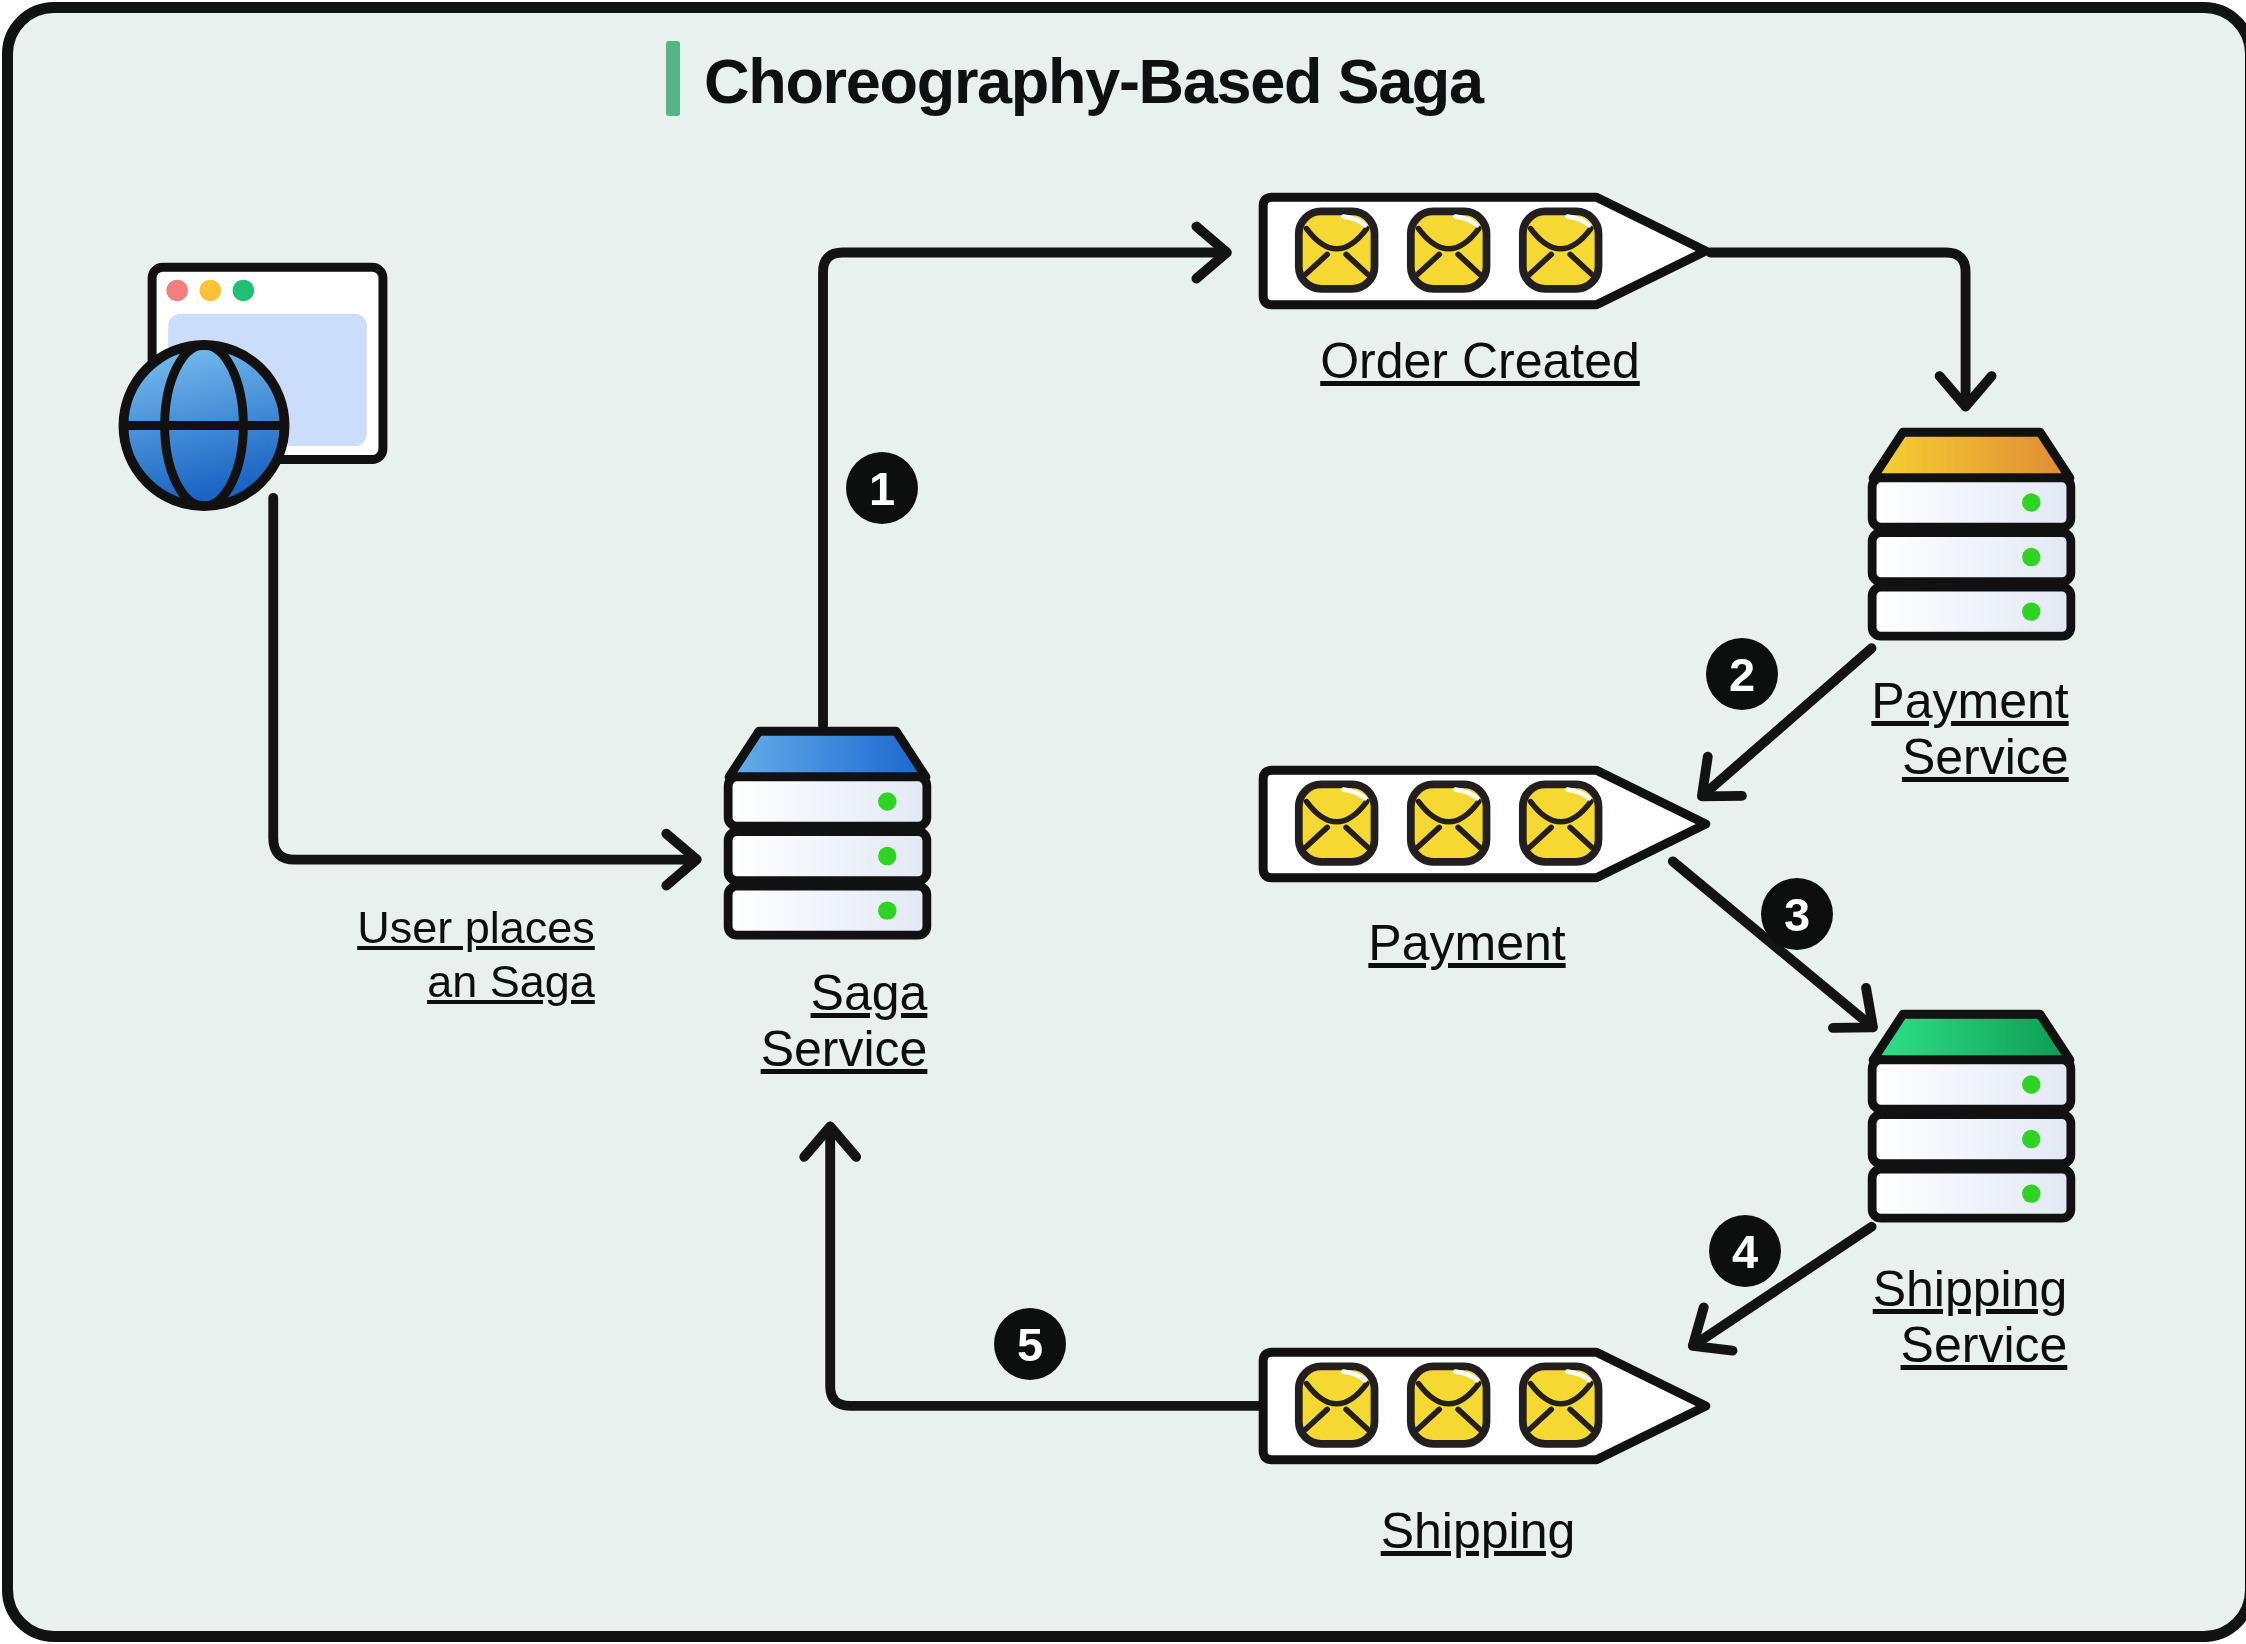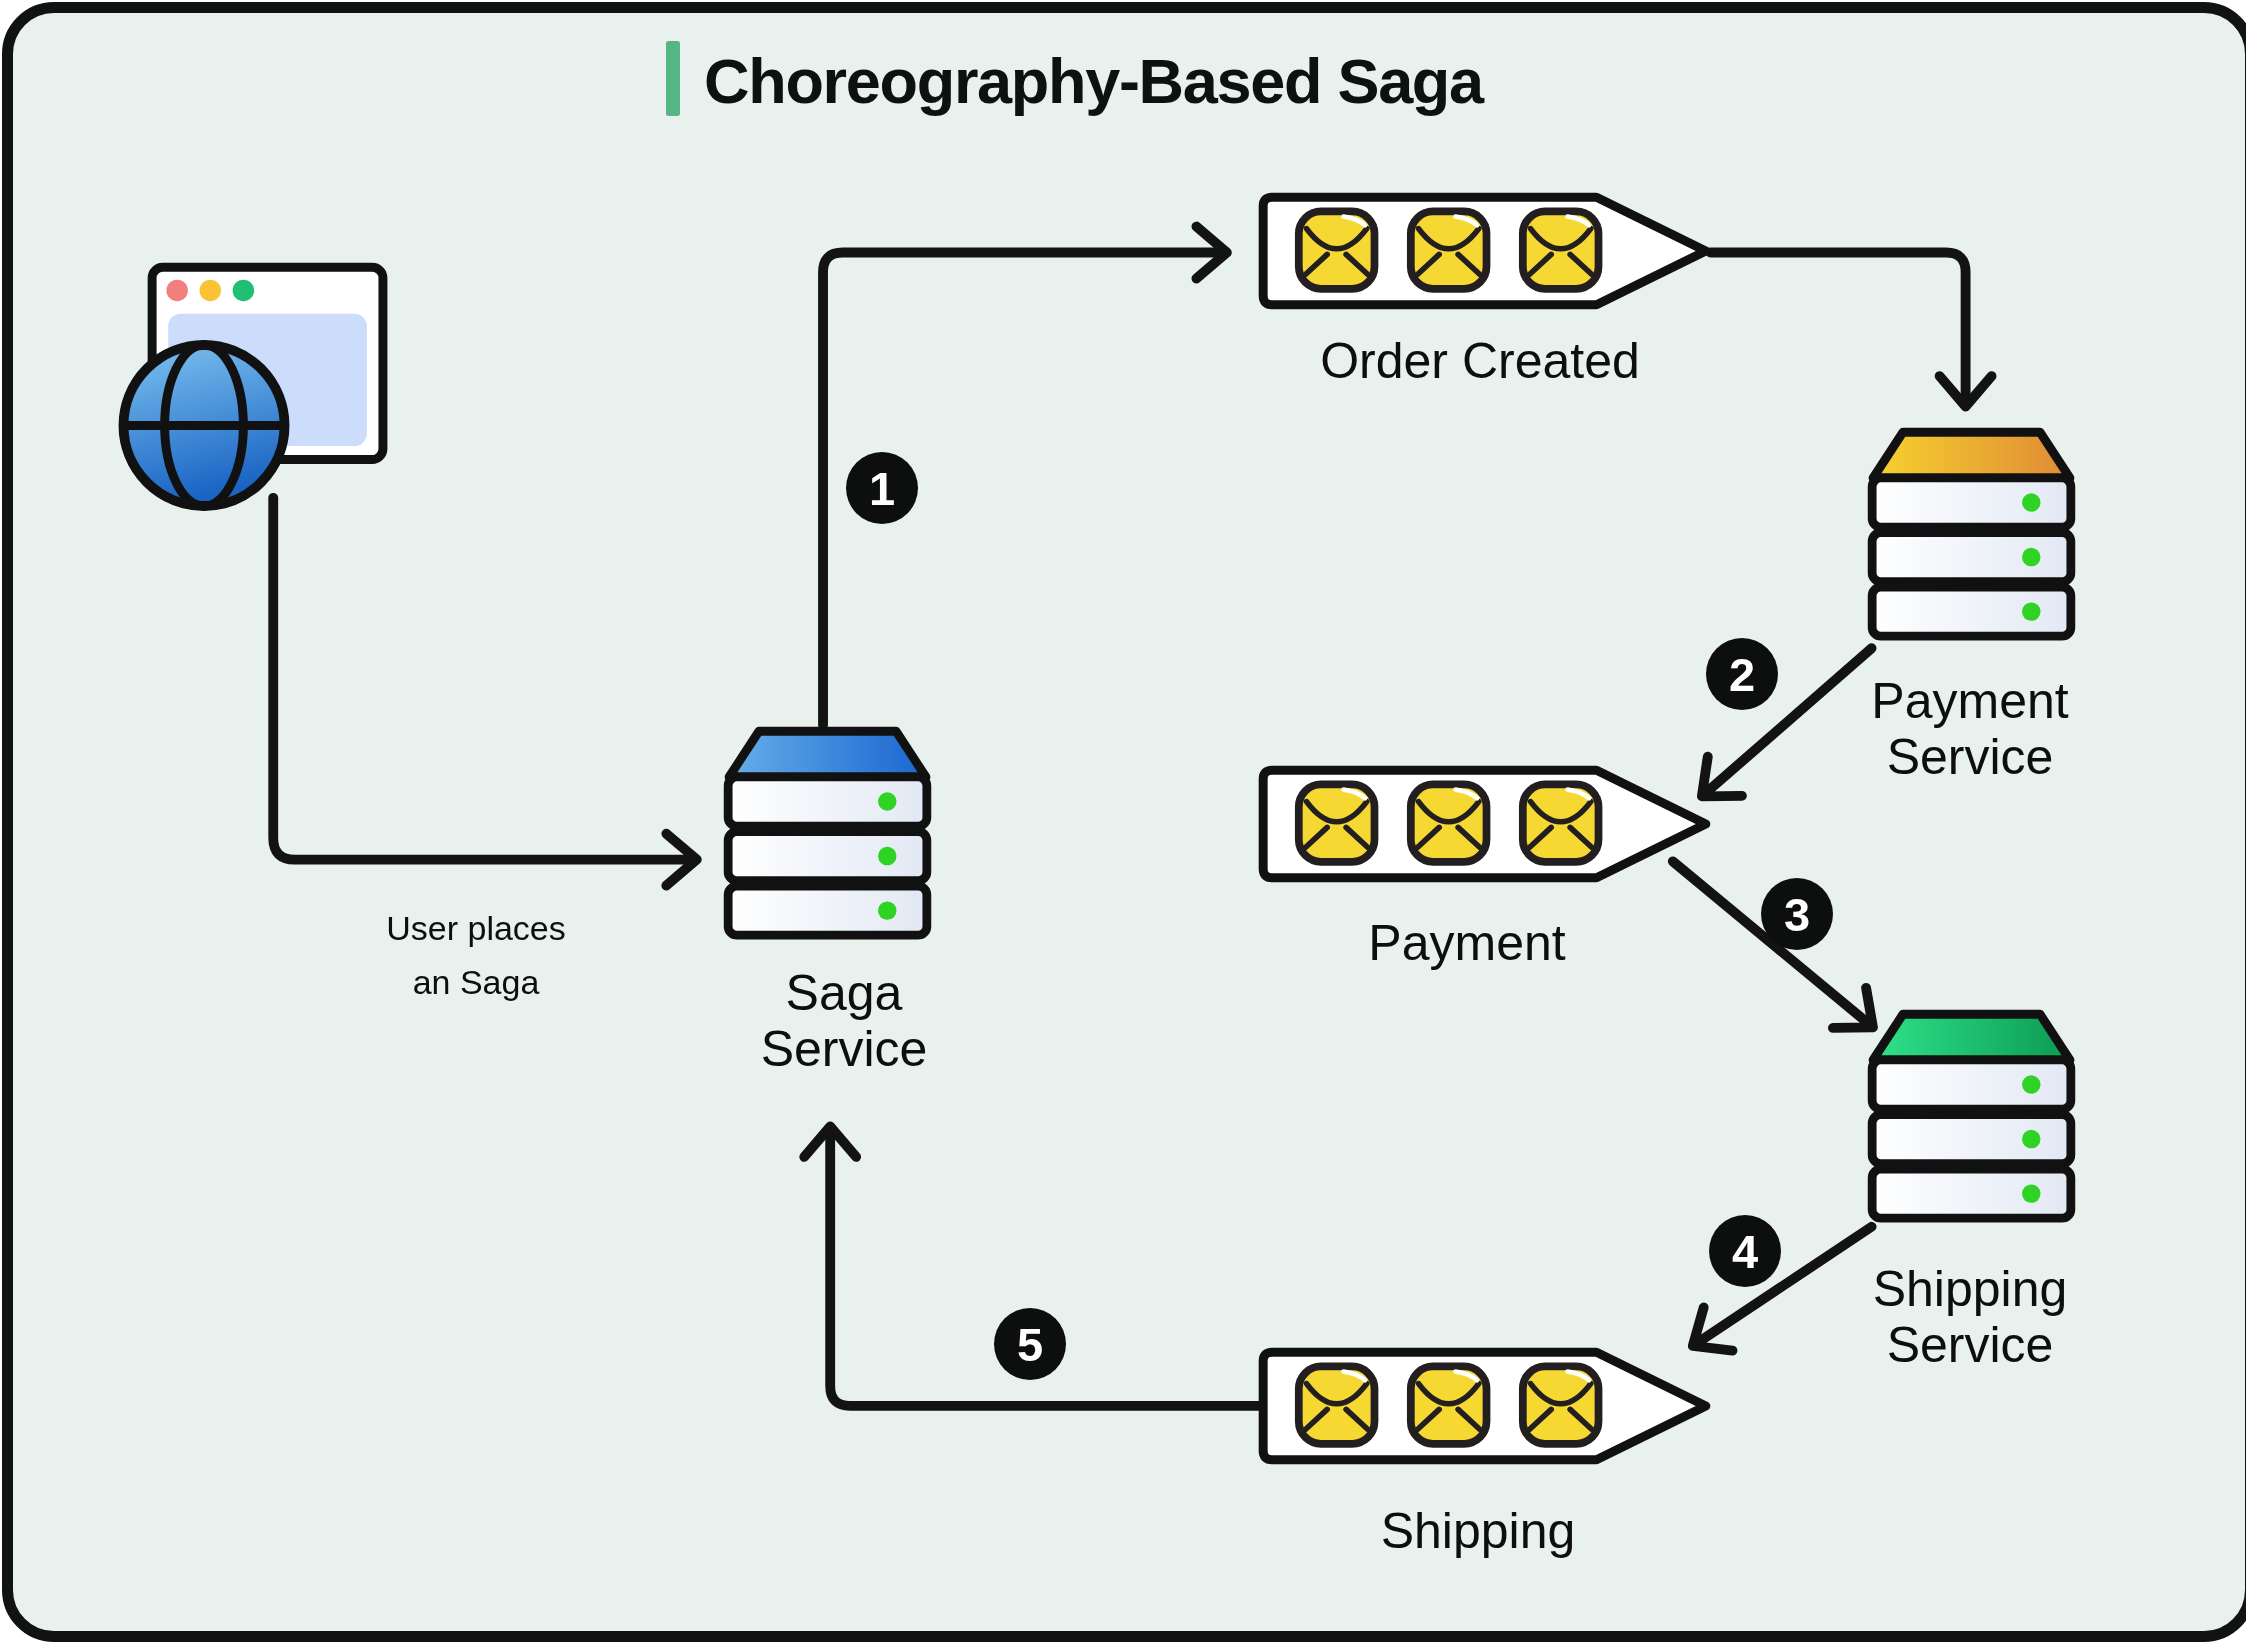--- a/index.html
+++ b/index.html
@@ -4,24 +4,24 @@
 <style>
   html,body{margin:0;padding:0;background:#ffffff;}
   body{font-family:"Liberation Sans", sans-serif;}
   #canvas{position:relative;width:2246px;height:1644px;background:#ffffff;overflow:hidden;padding-left:12px;}
   .frame{position:absolute;left:1.8px;top:1.8px;right:1.8px;bottom:1.8px;background:#e8f1ed;
          border:11.6px solid #101312;border-radius:52px;}
   .abs{position:absolute;}
   .accent-bar{position:absolute;left:666px;top:41px;width:14.3px;height:75px;background:#56b584;border-radius:2.7px;}
   .title{position:absolute;left:704px;top:45px;font-size:63px;font-weight:700;color:#0e1111;
          letter-spacing:-1.3px;white-space:nowrap;}
-  .label{position:absolute;transform:translateX(-50%);text-align:center;color:#0d0f0e;
-         font-size:50px;line-height:56px;font-weight:400;white-space:nowrap;}
+  .label{position:absolute;transform:translateX(-50%);text-align:right;color:#0d0f0e;
+         font-size:50px;line-height:56px;font-weight:400;white-space:nowrap;text-decoration:underline;}
   .label span{display:block;}
-  .label--user{font-size:34px;line-height:54px;}
+  .label--user{font-size:45px;line-height:54px;}
   .badge{position:absolute;width:72px;height:72px;border-radius:50%;background:#0d0f0e;color:#ffffff;
          display:flex;align-items:center;justify-content:center;font-size:47px;font-weight:700;}
   svg{display:block;overflow:visible;}
   .hidden-defs{position:absolute;width:0;height:0;}
 </style>
 </head>
 <body>
 
 <div id="canvas">
 

